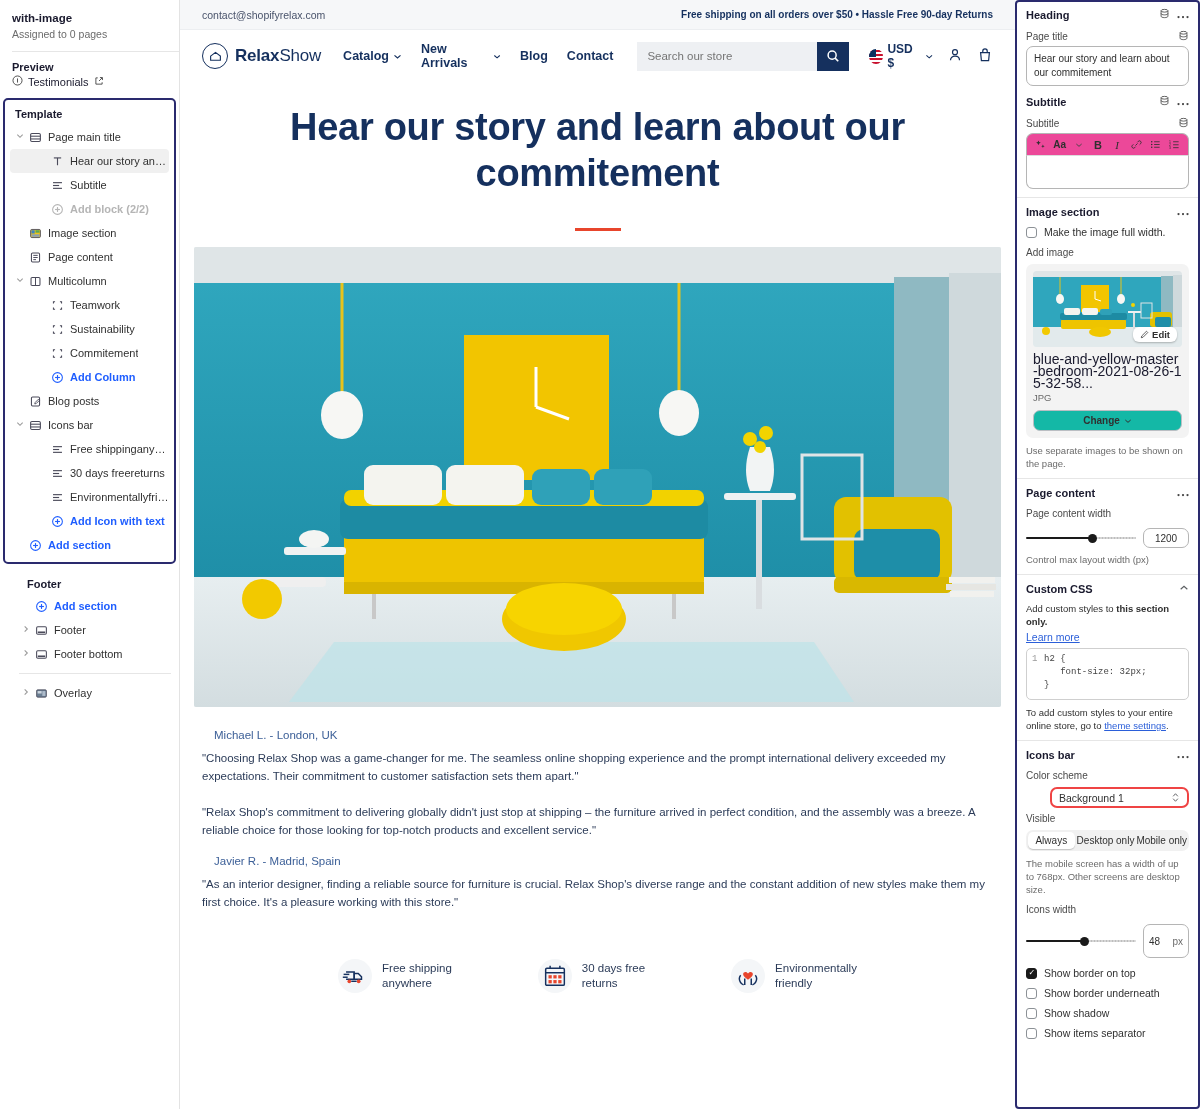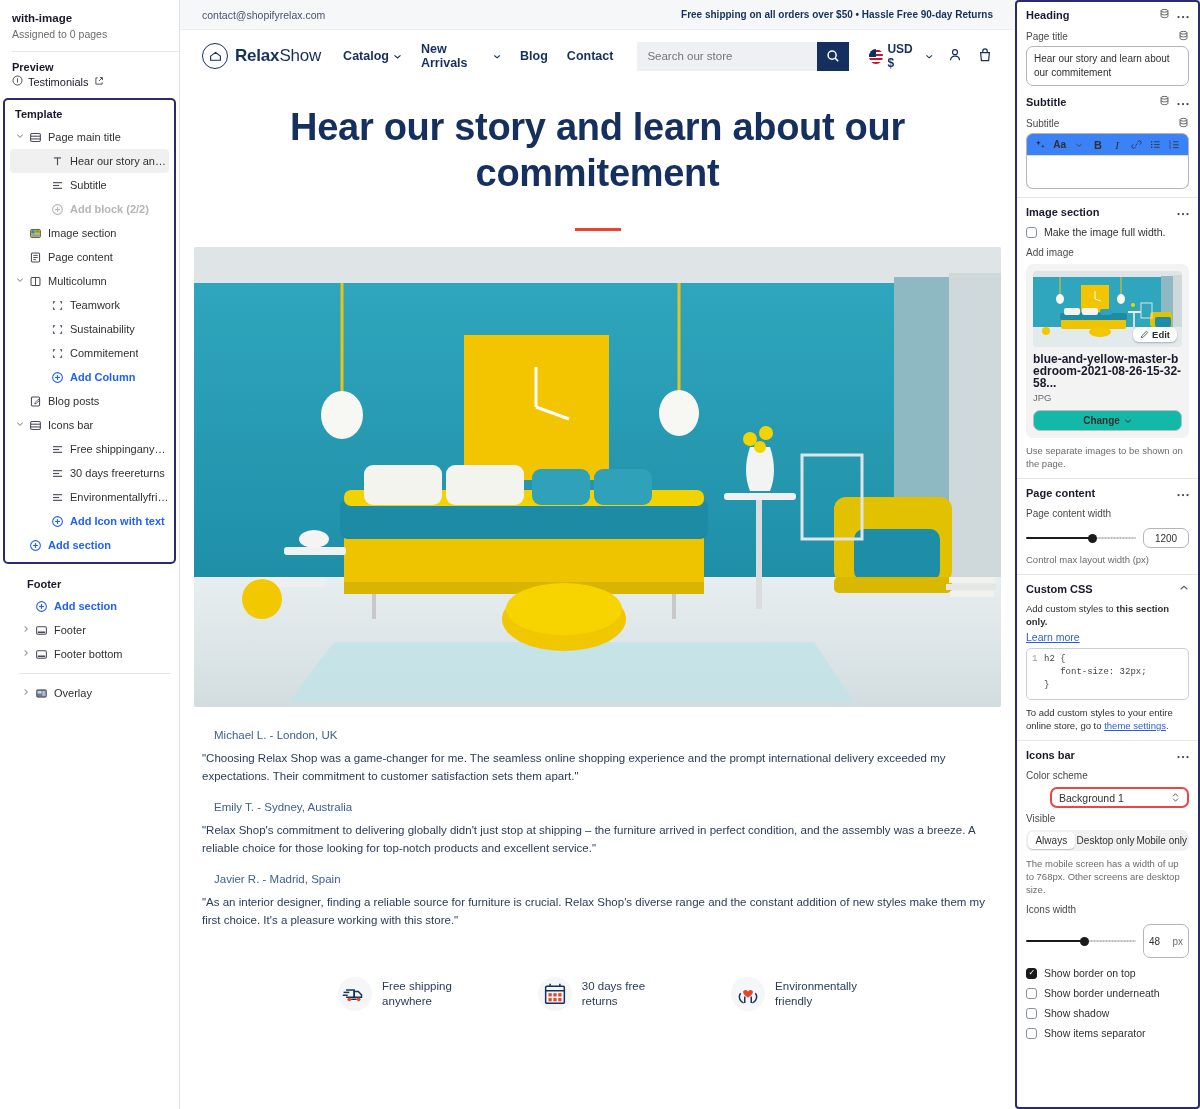--- a/index.html
+++ b/index.html
@@ -112,37 +112,37 @@
   }
   .sec-head .t { font-size:11px; font-weight:bold; color:#1a1a2e; }
   .sec-head .acts { display:flex; align-items:center; gap:7px; color:#5c5f62;}
   .fld-lbl { font-size:10px; color:#4a4a4a; display:flex; align-items:center; justify-content:space-between; padding:5px 0 3px 0;}
   .txtarea {
     border:1px solid #b5b5b5; border-radius:7px; padding:5px 7px;
     font-size:10px; line-height:14px; color:#303030; min-height:34px;
   }
   .rte-toolbar {
     border:1px solid #b5b5b5; border-bottom:none; border-radius:7px 7px 0 0;
-    height:22px; display:flex; align-items:center; gap:0; padding:0 4px; background:#3b82f6;
+    height:22px; display:flex; align-items:center; gap:0; padding:0 4px; background:#ec4899;
   }
   .rte-toolbar .b { flex:1; display:flex; align-items:center; justify-content:center; color:#303030; font-size:10px;}
   .rte-body { border:1px solid #b5b5b5; border-top:1px solid #dcdcdc; border-radius:0 0 7px 7px; height:34px; background:#fff;}
   .divider { height:1px; background:#e6e6e6; margin:8px -9px; }
   .chk-row { display:flex; align-items:center; gap:7px; padding:4px 0; font-size:10.5px; color:#303030;}
   .chk { width:11px; height:11px; border:1px solid #8c9196; border-radius:3px; background:#fff; flex:0 0 11px;}
   .chk.on { background:#1a1a1a; border-color:#1a1a1a; position:relative;}
   .chk.on:after { content:"✓"; color:#fff; font-size:8px; position:absolute; left:1.5px; top:-1px;}
   .imgcard { background:#f3f3f3; border-radius:7px; padding:7px; margin-top:3px;}
   .thumb { height:76px; border-radius:4px; overflow:hidden; position:relative;}
   .editbtn {
     position:absolute; right:5px; bottom:5px; background:#fff; border-radius:6px;
     padding:2px 7px; font-size:9.5px; display:flex; align-items:center; gap:3px;
     box-shadow:0 1px 2px rgba(0,0,0,.25); font-weight:bold; color:#303030;
   }
-  .fname { font-size:12px; font-weight:bold; color:#1a1a2e; line-height:12px; margin-top:6px;
+  .fname { font-size:14px; font-weight:normal; color:#1a1a2e; line-height:12px; margin-top:6px;
            word-break:break-all;}
   .ftype { font-size:9.5px; color:#6b6b6b; margin-top:3px;}
   .changebtn {
     margin-top:7px; background:#14b8a6; border:1px solid #babec3; border-radius:7px;
     height:21px; display:flex; align-items:center; justify-content:center; gap:4px;
     font-size:10px; font-weight:bold; color:#303030;
   }
   .helper { font-size:9.5px; color:#6b6b6b; line-height:13px; margin-top:6px;}
   .slider-row { display:flex; align-items:center; gap:7px; margin-top:6px;}
   .slider { flex:1; position:relative; height:14px; display:flex; align-items:center;}
@@ -623,21 +623,20 @@
         <ellipse cx="120" cy="292" rx="15" ry="9" fill="#f4f5f3"></ellipse>
       </svg>
     </div>
 
     <div class="testimonials" id="testimonials">
         <div>
      <div class="t-name">Michael L. - London, UK</div>
      <div class="t-body">"Choosing Relax Shop was a game-changer for me. The seamless online shopping experience and the prompt international delivery exceeded my expectations. Their commitment to customer satisfaction sets them apart."</div>
    </div>
         <div>
-     <div class="t-name">Emily T. - Sydney, Australia</div>
      <div class="t-body">"Relax Shop's commitment to delivering globally didn't just stop at shipping – the furniture arrived in perfect condition, and the assembly was a breeze. A reliable choice for those looking for top-notch products and excellent service."</div>
    </div>
         <div>
      <div class="t-name">Javier R. - Madrid, Spain</div>
      <div class="t-body">"As an interior designer, finding a reliable source for furniture is crucial. Relax Shop's diverse range and the constant addition of new styles make them my first choice. It's a pleasure working with this store."</div>
    </div>
       </div>
 
     <div class="iconsbar" id="iconsbar">
         <div class="ib">

